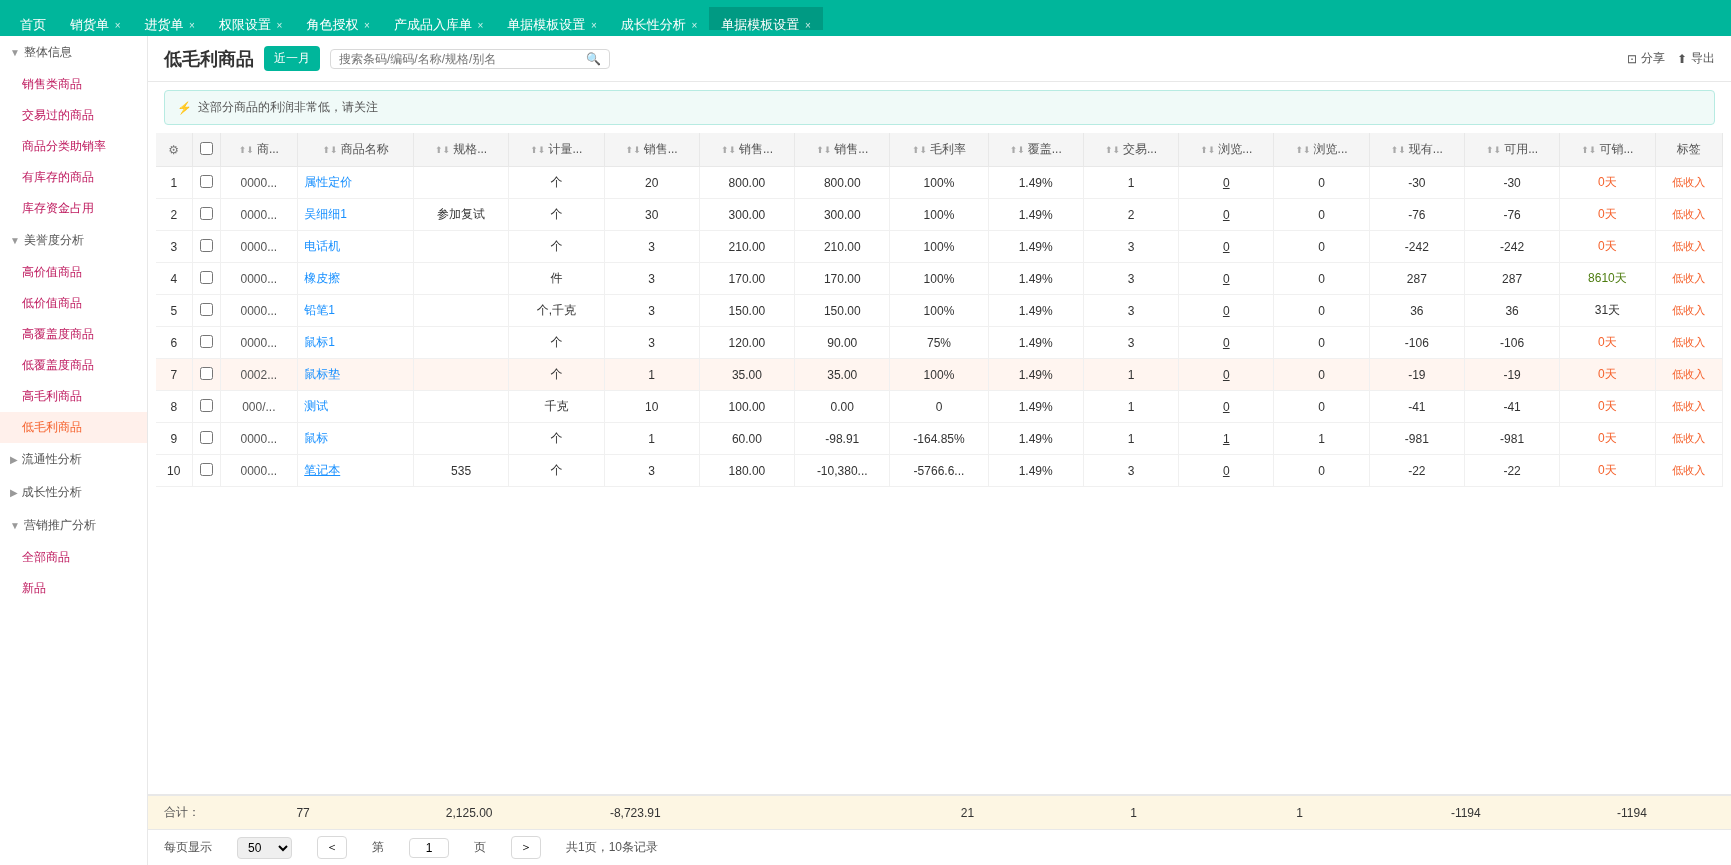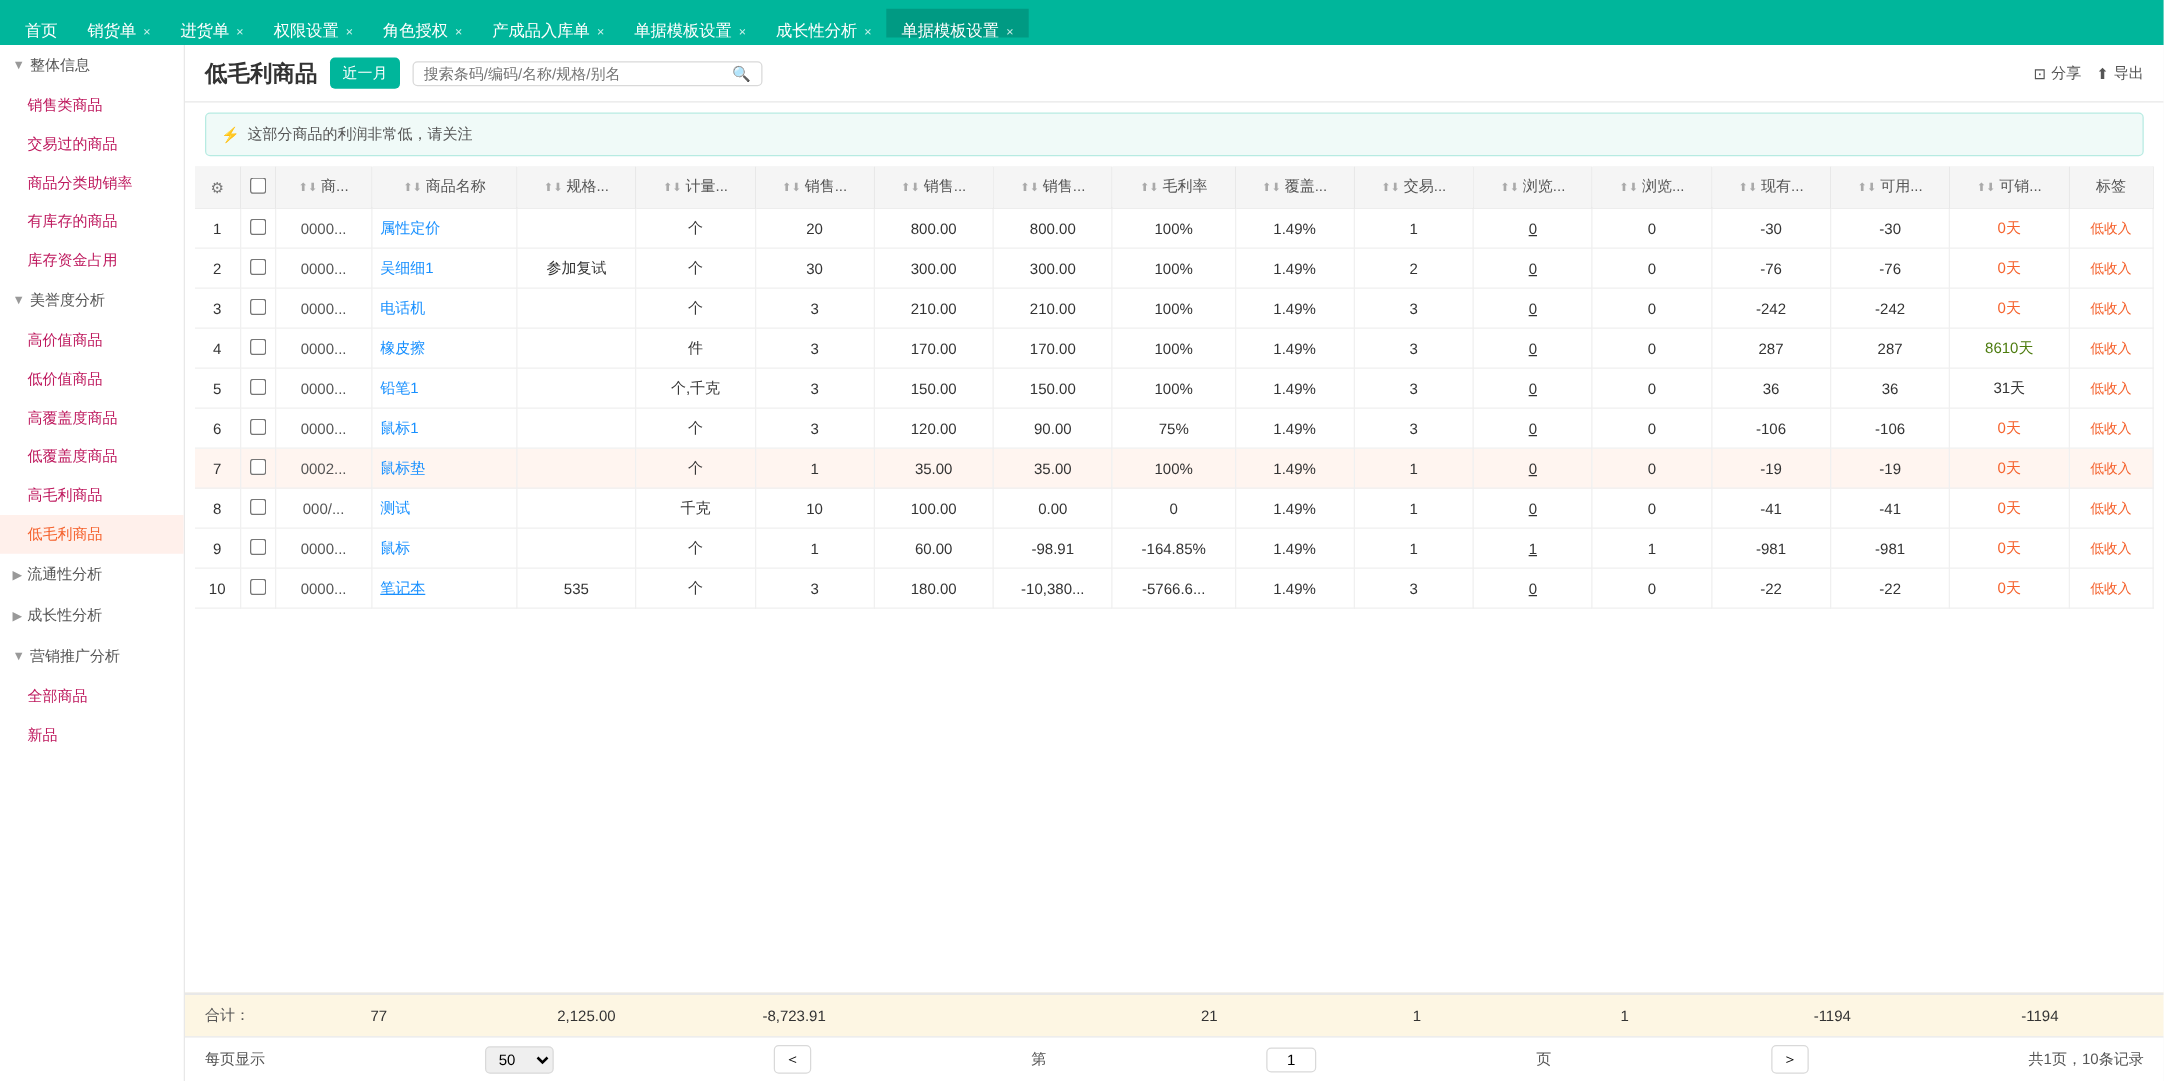--- a/index.html
+++ b/index.html
@@ -200,21 +200,21 @@
     .footer-cell {
       text-align: center;
       flex: 1;
       padding: 0 6px;
     }
 
     
     .pagination-bar {
       display: flex;
       align-items: center;
-      justify-content: space-between;
+      justify-content: flex-start;
       padding: 6px 16px;
       border-top: 1px solid #e8e8e8;
       gap: 25px;
       font-size: 12px;
       color: #555;
     }
     .page-size-select {
       border: 1px solid #d9d9d9;
       border-radius: 4px;
       padding: 2px 6px;

